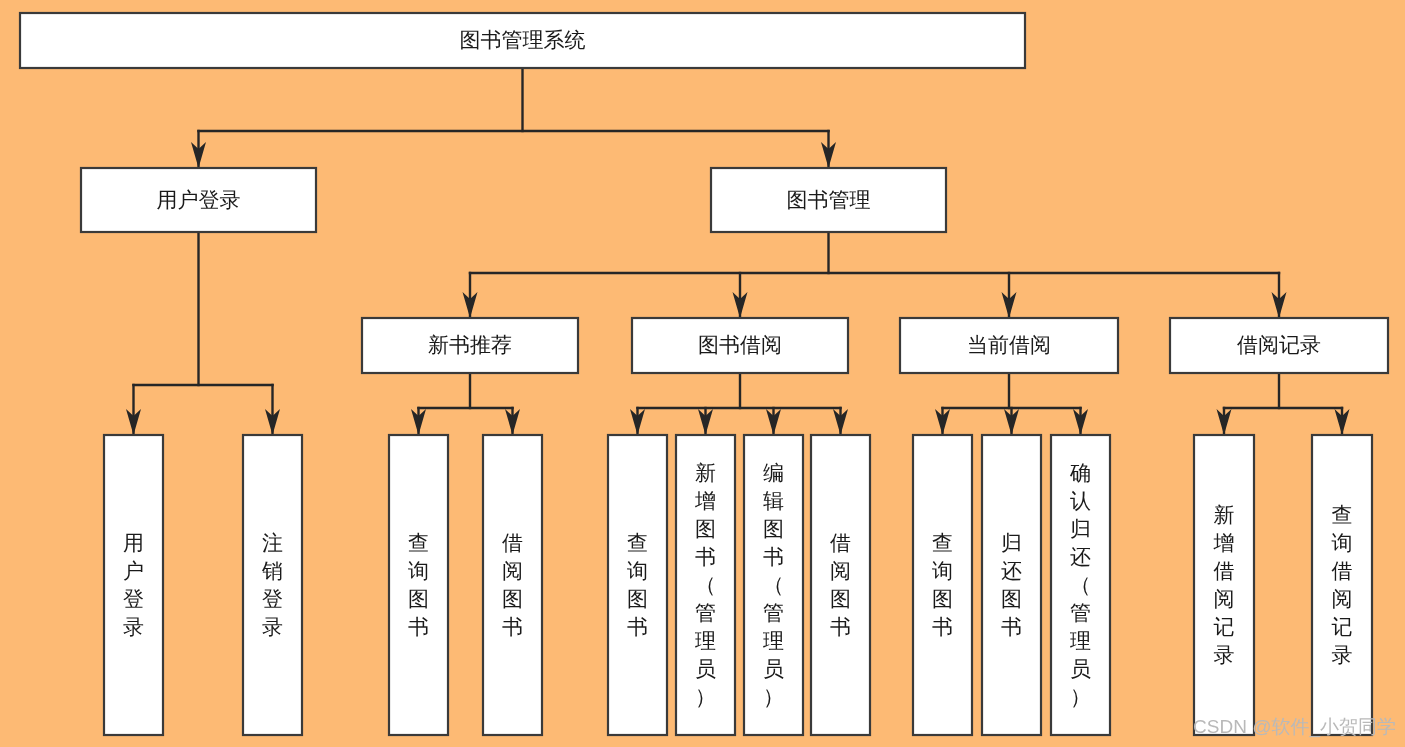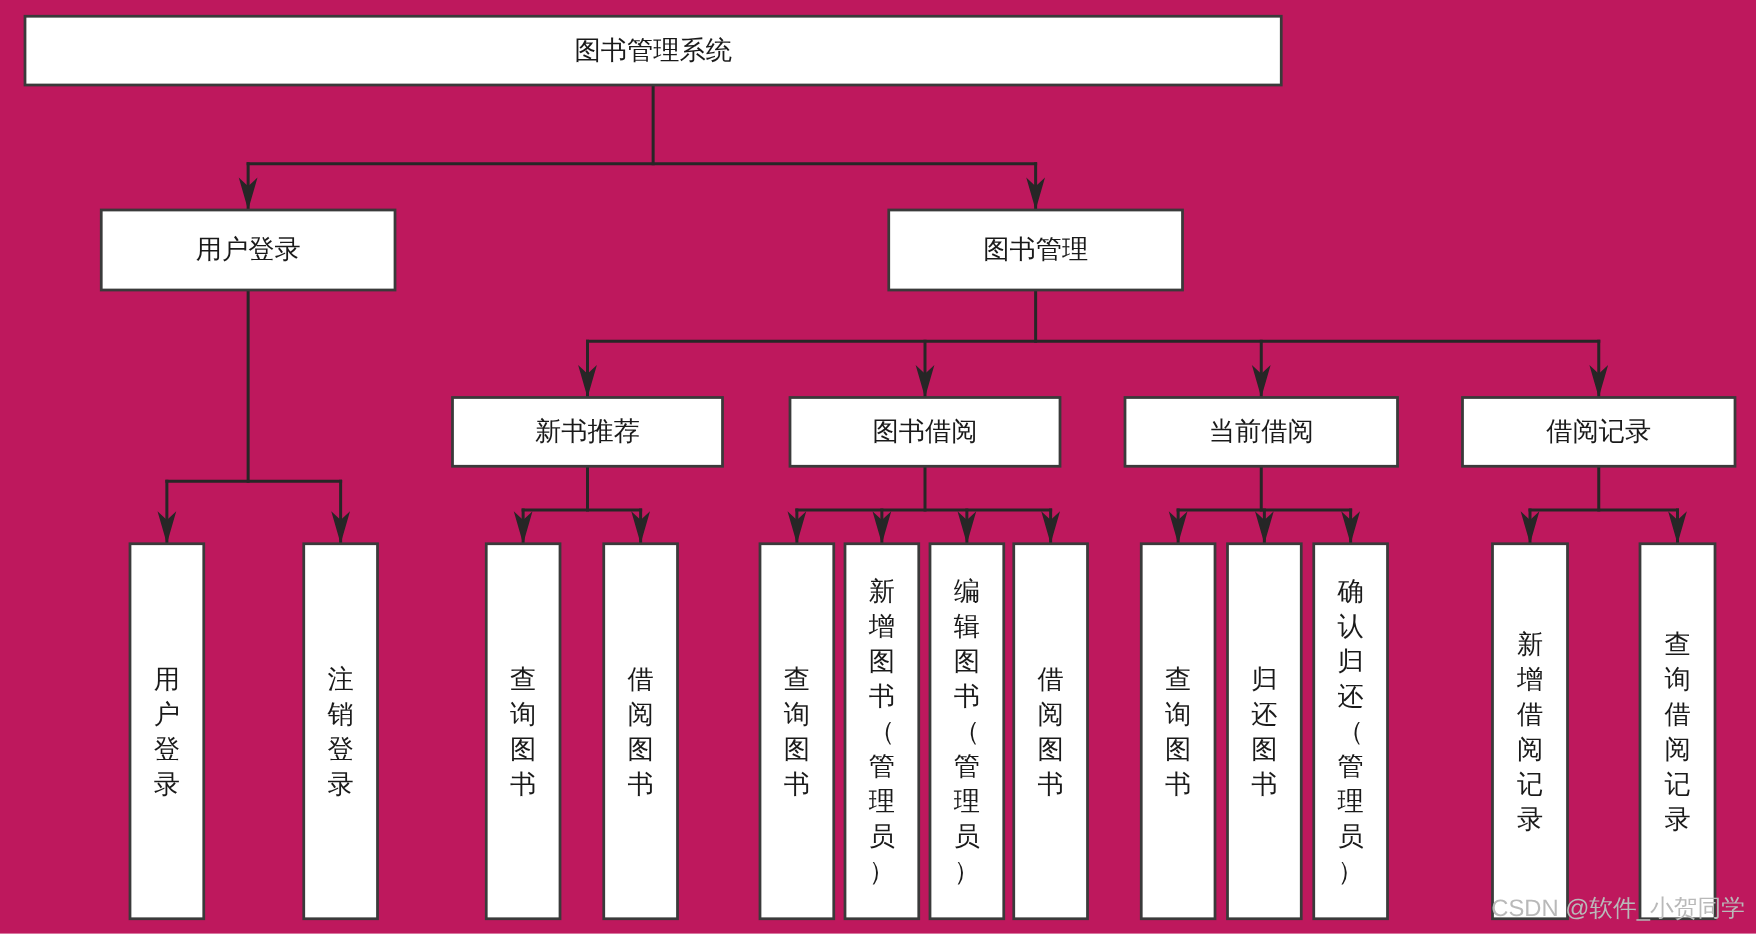--- a/index.html
+++ b/index.html
@@ -8,21 +8,21 @@
     padding: 0;
     background: #ffffff;
   }
   body {
     font-family: "Liberation Sans", "DejaVu Sans", sans-serif;
   }
   #diagram-root {
     position: relative;
     width: 1405px;
     height: 747px;
-    background: #be185d;
+    background: #fdba74;
     overflow: hidden;
   }
   svg#flowchart {
     position: absolute;
     left: 0;
     top: 0;
     width: 1405px;
     height: 747px;
     display: block;
   }

